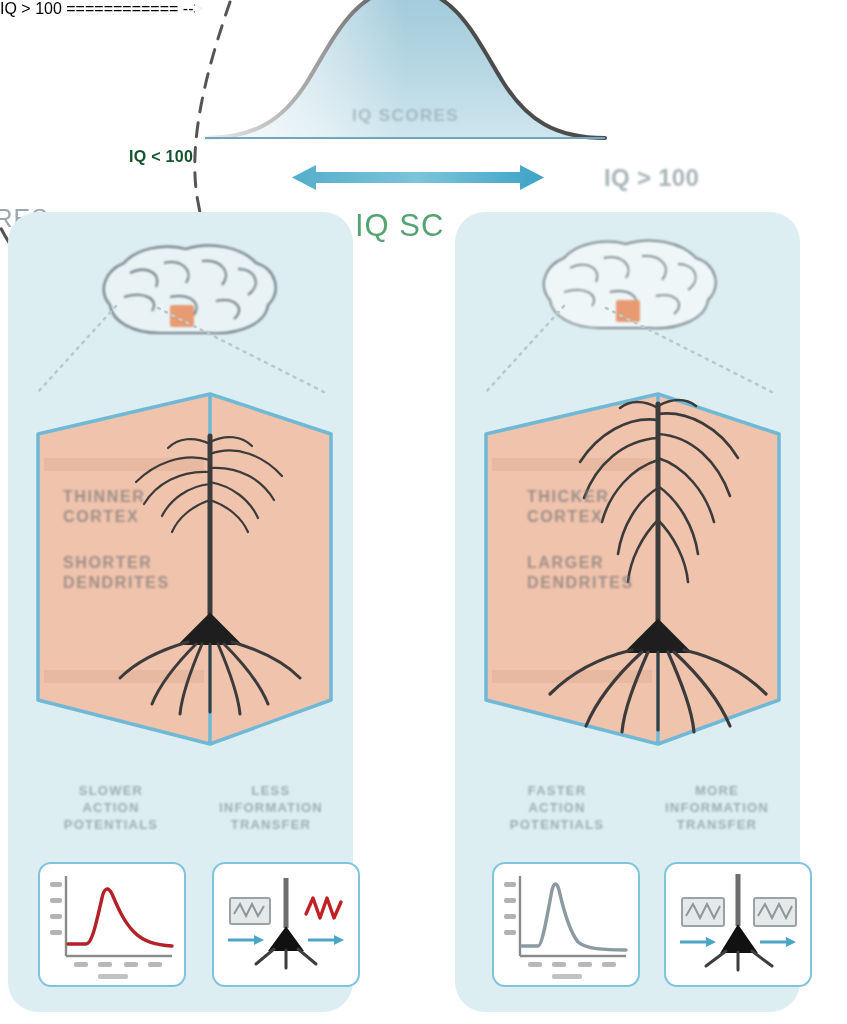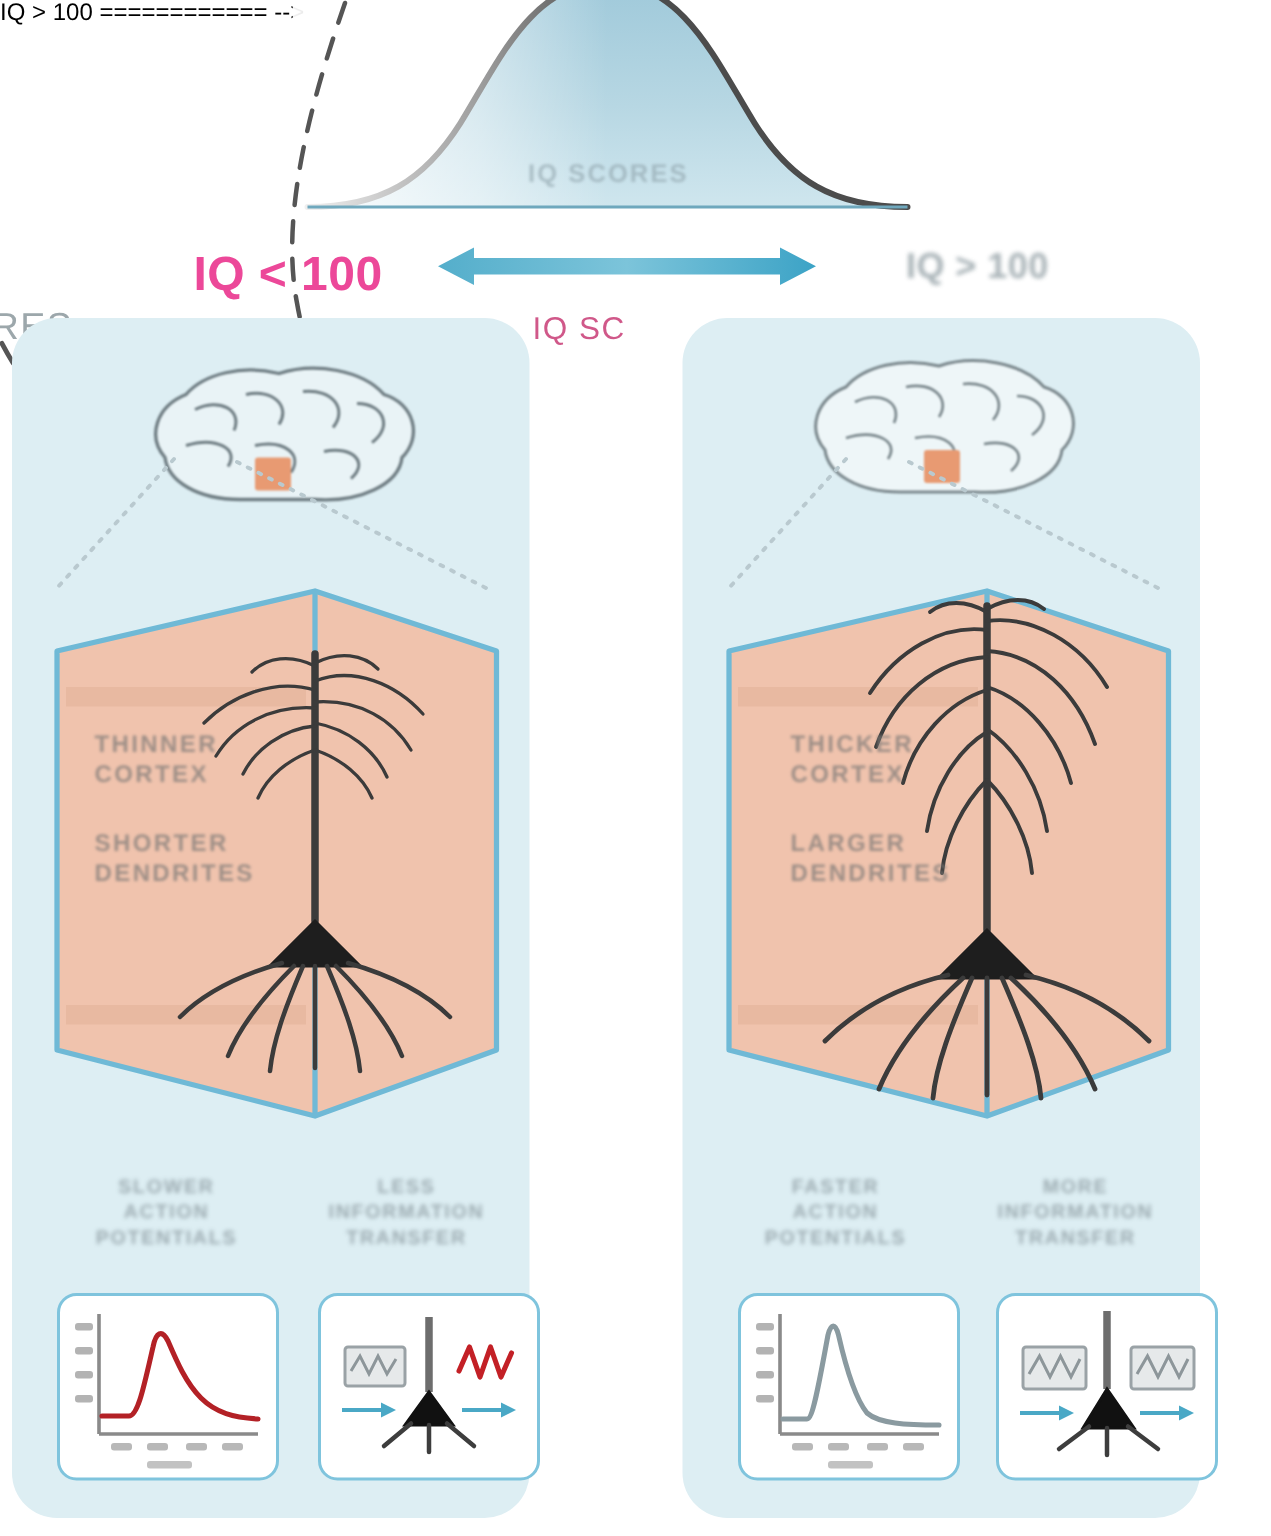--- a/index.html
+++ b/index.html
@@ -29,24 +29,24 @@
     font-size: 17px;
     font-weight: bold;
     letter-spacing: 1.4px;
     color: #8fa3ab;
     opacity: .62;
     filter: blur(1.1px);
   }
 
   
   #iq-less-label {
-    left: 129px; top: 164px;
-    font-size: 32px;
+    left: 129px; top: 148px;
+    font-size: 16px;
     font-weight: bold;
-    color: #ec4899;
+    color: #14532d;
     letter-spacing: .3px;
   }
   #iq-greater-label {
     left: 604px; top: 164px;
     font-size: 24px;
     font-weight: bold;
     color: #9aa6ab;
     letter-spacing: .3px;
     filter: blur(1.3px);
     opacity: .85;
@@ -56,23 +56,23 @@
   
   #ghost-left-scores {
     left: -26px; top: 204px;
     font-size: 25px;
     letter-spacing: 1px;
     color: #7c8a90;
     opacity: .75;
   }
   #ghost-mid-scores {
     left: 355px; top: 208px;
-    font-size: 21px;
+    font-size: 31px;
     letter-spacing: 1px;
-    color: #be185d;
+    color: #15803d;
     opacity: .72;
   }
   #ghost-iq-greater-big {
     left: 135px; top: 340px;
     font-size: 38px;
     letter-spacing: 1px;
     color: #9aa5ab;
     opacity: .62;
   }
 

